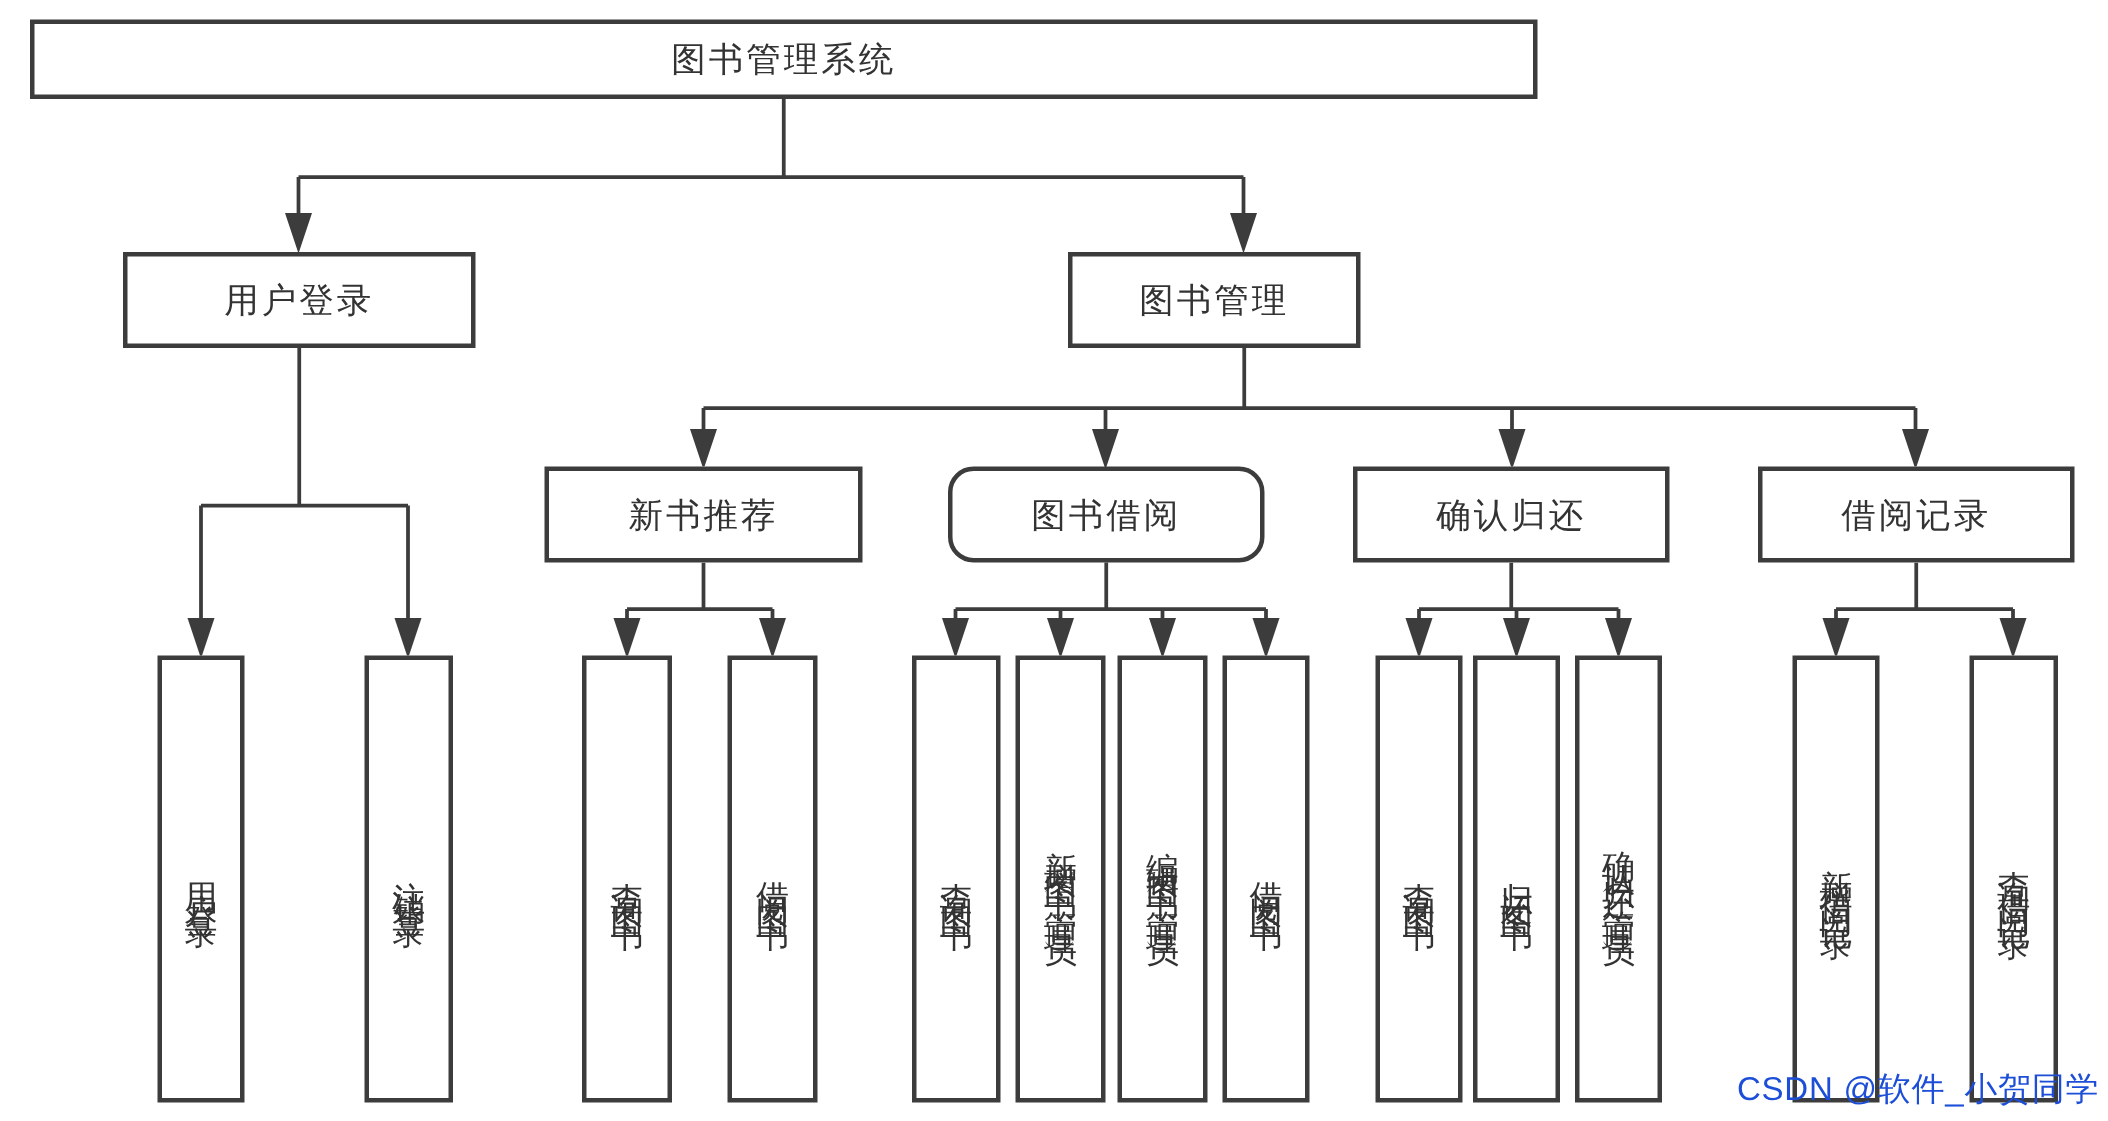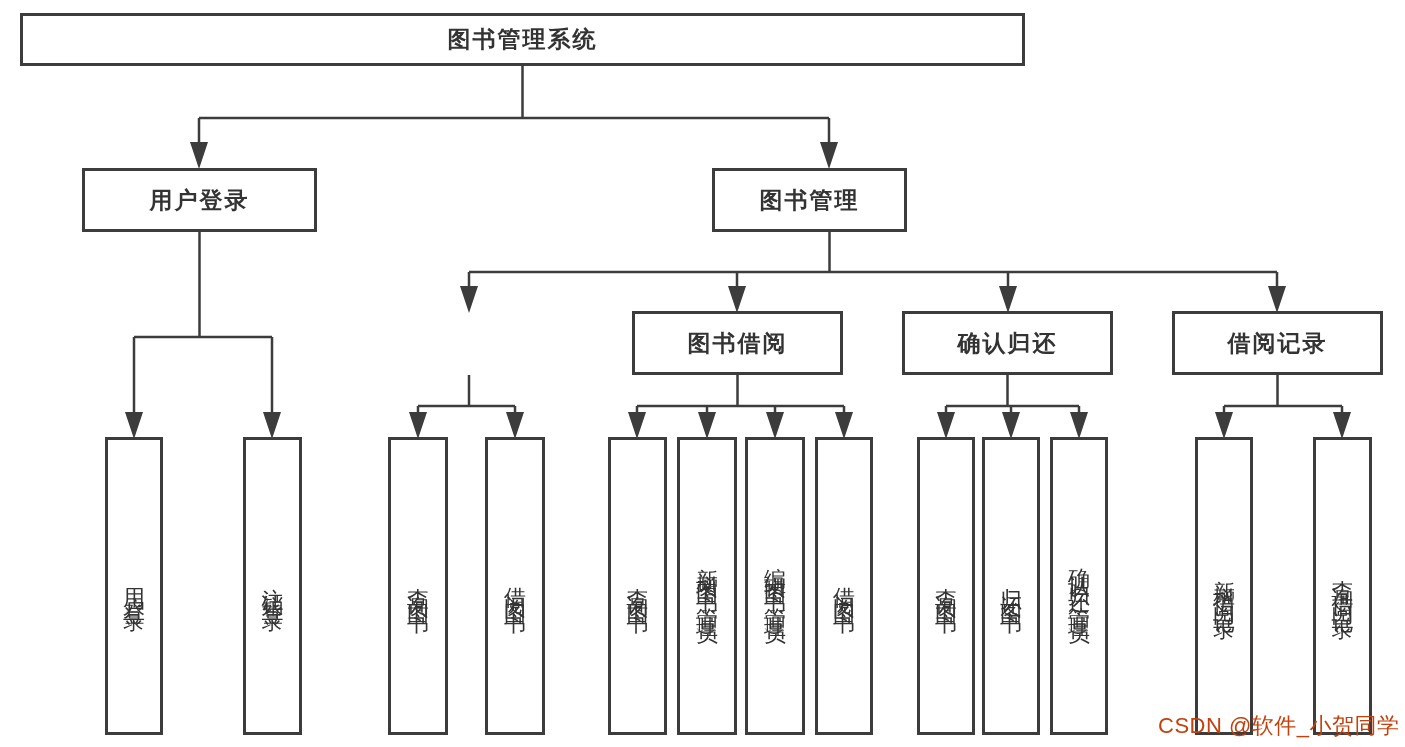--- a/index.html
+++ b/index.html
@@ -25,35 +25,34 @@
     color: #333333;
     display: flex;
     align-items: center;
     justify-content: center;
     text-align: center;
   }
   .h-node {
     font-size: 23px;
     letter-spacing: 2px;
     line-height: 1;
-    font-weight: bold;
   }
   .v-node {
     writing-mode: vertical-rl;
     text-orientation: mixed;
     font-size: 22px;
     letter-spacing: 8px;
     line-height: 1;
   }
   .watermark {
     position: absolute;
     left: 1158px;
     top: 711px;
     font-size: 22px;
-    color: #c2410c;
+    color: #1d4ed8;
     letter-spacing: 0.5px;
     white-space: nowrap;
     z-index: 5;
   }
 </style>
 </head>
 <body>
 
 <div class="stage">
 
@@ -102,21 +101,22 @@
       <polygon points="1215,412 1233,412 1224,439"></polygon>
       <polygon points="1333,412 1351,412 1342,439"></polygon>
     </g>
   </svg>
 
   <div class="node h-node" style="left:20px; top:13px; width:1005px; height:53px;">图书管理系统</div>
 
   <div class="node h-node" style="left:82px; top:168px; width:235px; height:64px;">用户登录</div>
   <div class="node h-node" style="left:712px; top:168px; width:195px; height:64px;">图书管理</div>
 
-  <div class="node h-node" style="left:632px; top:311px; width:211px; height:64px;">图书借阅</div>
+  <div class="node h-node" style="left:363px; top:311px; width:212px; height:64px;">新书推荐</div>
+  <div class="node h-node" style="left:632px; top:311px; width:211px; height:64px;border-radius:17px;">图书借阅</div>
   <div class="node h-node" style="left:902px; top:311px; width:211px; height:64px;">确认归还</div>
   <div class="node h-node" style="left:1172px; top:311px; width:211px; height:64px;">借阅记录</div>
 
   <div class="node v-node" style="left:105px; top:437px; width:58px; height:298px;">用户登录</div>
   <div class="node v-node" style="left:243px; top:437px; width:59px; height:298px;">注销登录</div>
 
   <div class="node v-node" style="left:388px; top:437px; width:60px; height:298px;">查询图书</div>
   <div class="node v-node" style="left:485px; top:437px; width:60px; height:298px;">借阅图书</div>
 
   <div class="node v-node" style="left:608px; top:437px; width:59px; height:298px;">查询图书</div>

